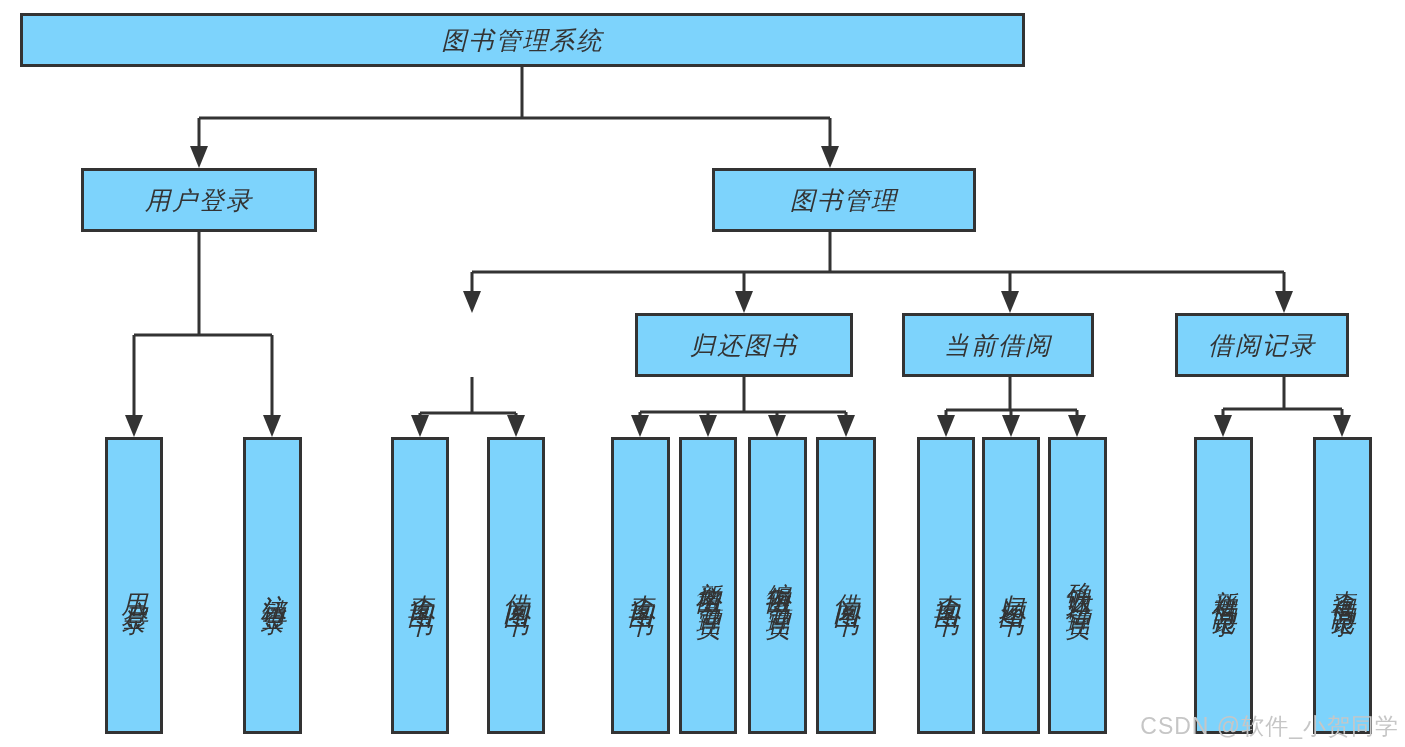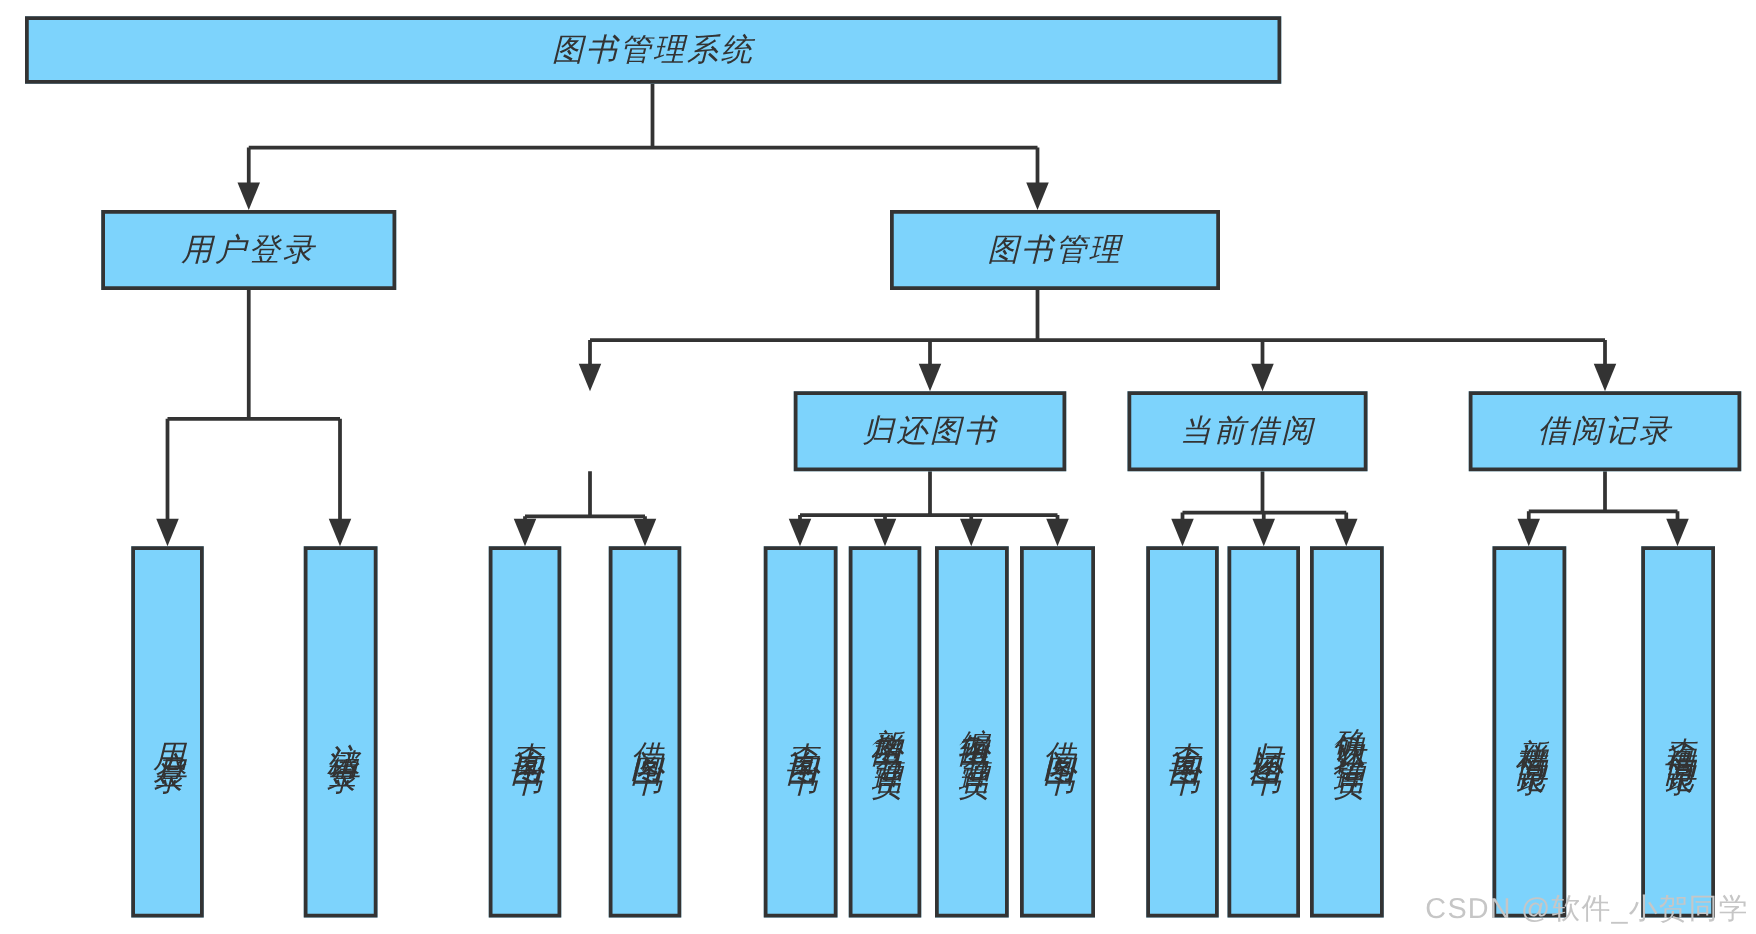--- a/index.html
+++ b/index.html
@@ -116,21 +116,21 @@
   <div class="box" style="left:712px; top:168px; width:264px; height:64px;">
     <span>图书管理</span>
   </div>
 
   <div class="box" style="left:635px; top:313px; width:218px; height:64px;">
     <span>归还图书</span>
   </div>
   <div class="box" style="left:902px; top:313px; width:192px; height:64px;">
     <span>当前借阅</span>
   </div>
-  <div class="box" style="left:1175px; top:313px; width:218px; height:64px;">
+  <div class="box" style="left:1175px; top:313px; width:174px; height:64px;">
     <span>借阅记录</span>
   </div>
 
   <div class="box leaf" style="left:105px; top:437px; width:58px; height:297px;">
     <span>用户登录</span>
   </div>
   <div class="box leaf" style="left:243px; top:437px; width:59px; height:297px;">
     <span>注销登录</span>
   </div>
 

